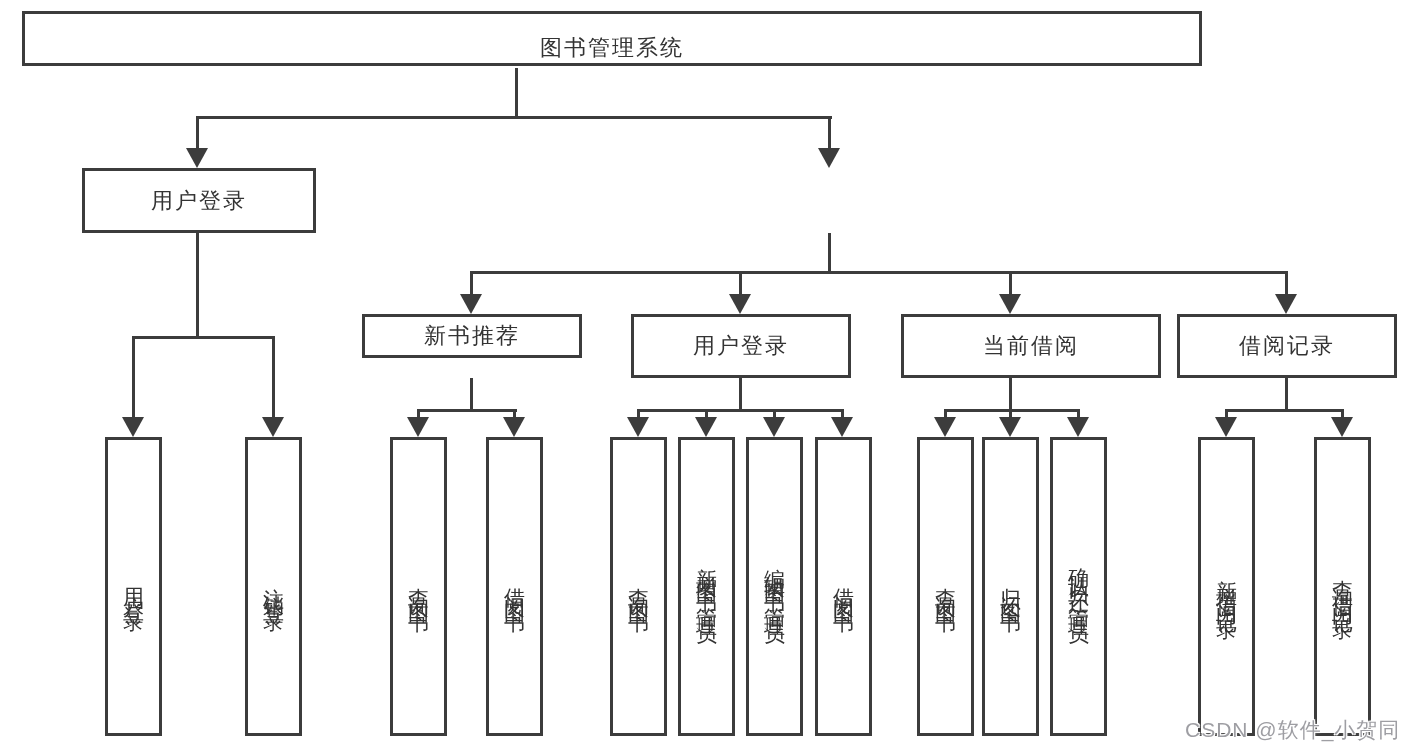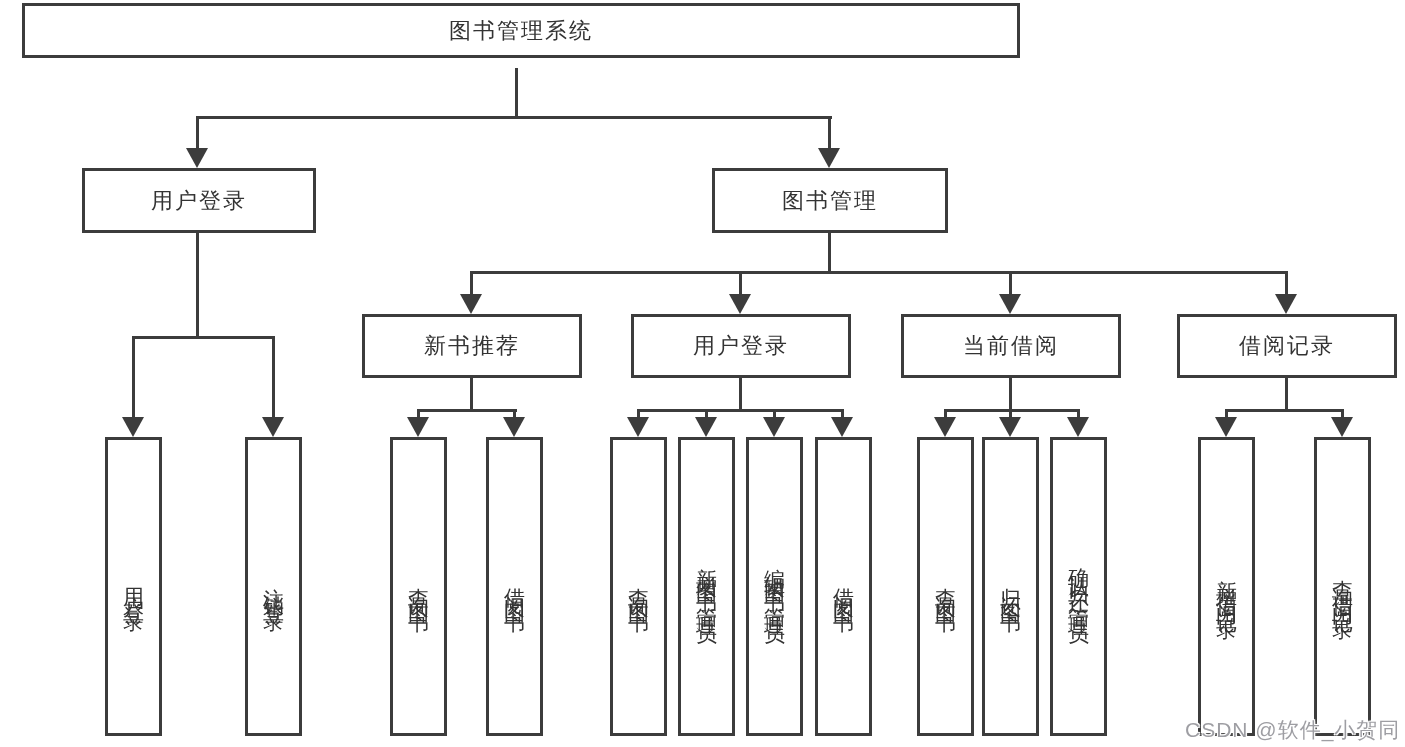--- a/index.html
+++ b/index.html
@@ -27,38 +27,35 @@
     position:absolute; left:1185px; top:716px; z-index:9;
     color:#9e9ea3; font-size:21px; letter-spacing:1px;
     text-shadow:1px 1px 0 #ffffff, -1px -1px 0 #ffffff, 1px -1px 0 #ffffff, -1px 1px 0 #ffffff, 0 0 3px #ffffff;
   }
 </style>
 </head>
 <body>
 
 <div id="canvas">
 
-  <div class="box" style="left:22px; top:3px; width:998px; height:55px;">
+  <div class="box" style="left:22px; top:11px; width:1180px; height:55px;align-items:flex-end;">
     <span>图书管理系统</span>
   </div>
 
   <div class="box" style="left:82px; top:168px; width:234px; height:65px;">
     <span>用户登录</span>
   </div>
-  <div class="box" style="left:712px; top:168px; width:236px; height:65px;">
-    <span>图书管理</span>
-  </div>
 
-  <div class="box" style="left:362px; top:314px; width:220px; height:64px;">
+  <div class="box" style="left:362px; top:314px; width:220px; height:44px;">
     <span>新书推荐</span>
   </div>
   <div class="box" style="left:631px; top:314px; width:220px; height:64px;">
     <span>用户登录</span>
   </div>
-  <div class="box" style="left:901px; top:314px; width:220px; height:64px;">
+  <div class="box" style="left:901px; top:314px; width:260px; height:64px;">
     <span>当前借阅</span>
   </div>
   <div class="box" style="left:1177px; top:314px; width:220px; height:64px;">
     <span>借阅记录</span>
   </div>
 
   <div class="box leaf" style="left:105px; top:437px; width:57px; height:299px;">
     <span class="vtext">用户登录</span>
   </div>
   <div class="box leaf" style="left:245px; top:437px; width:57px; height:299px;">

